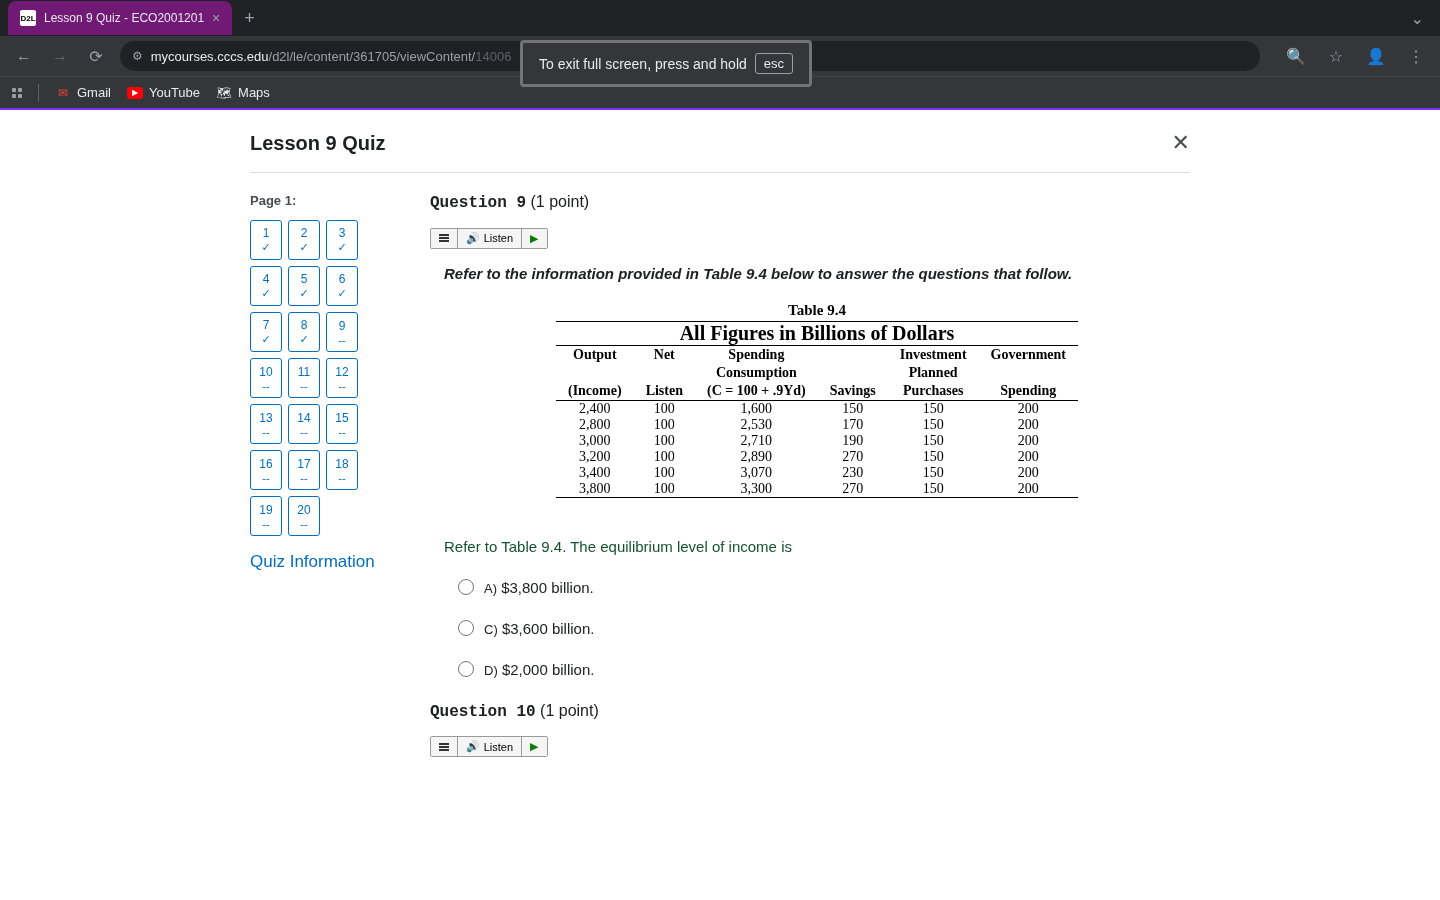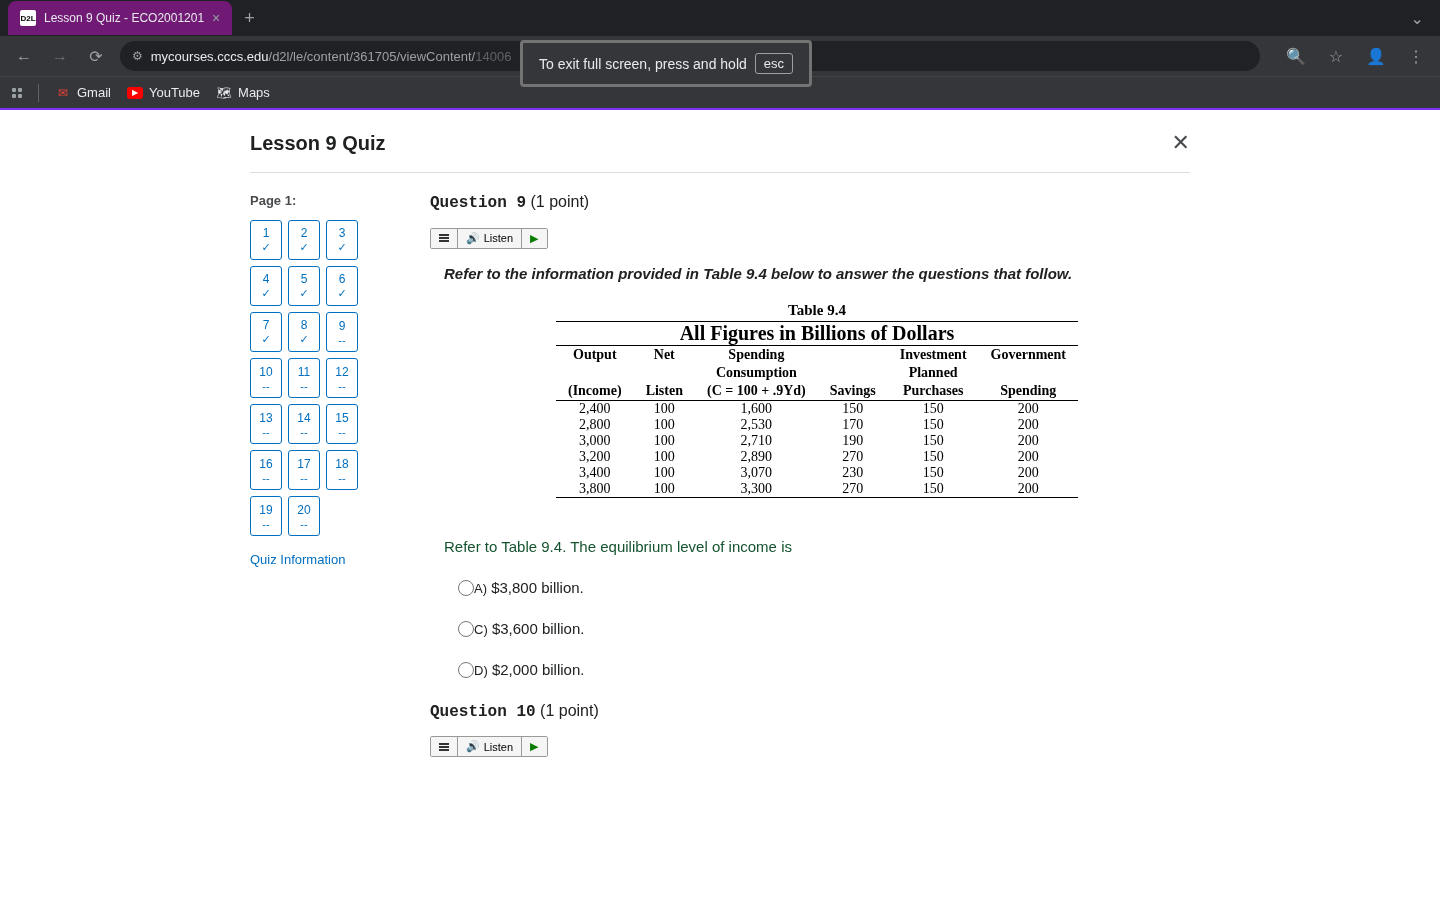--- a/index.html
+++ b/index.html
@@ -39,21 +39,21 @@
 .quiz-close { font-size: 22px; cursor: pointer; color: #494c4e; }
 
 .quiz-body { display: flex; gap: 40px; }
 .quiz-nav { width: 140px; flex-shrink: 0; }
 .page-label { font-weight: bold; font-size: 13px; margin-bottom: 12px; color: #494c4e; }
 .q-grid { display: flex; flex-wrap: wrap; gap: 6px; margin-bottom: 16px; }
 .q-box { width: 32px; height: 40px; border: 1px solid #006fbf; border-radius: 3px; display: flex; flex-direction: column; align-items: center; justify-content: center; font-size: 12px; color: #006fbf; cursor: pointer; background: #fff; }
 .q-box .num { font-size: 12px; }
 .q-box .status { font-size: 11px; margin-top: 1px; }
 .q-box .check { color: #006fbf; }
-.quiz-info-link { color: #006fbf; font-size: 13px; cursor: pointer; }
+.quiz-info-link { color: #006fbf; font-size: 17px; cursor: pointer; }
 
 .quiz-main { flex: 1; }
 .question-title { font-size: 16px; margin-bottom: 10px; color: #202122; }
 .question-title b { font-weight: bold; font-family: Liberation Mono, monospace; }
 .listen-bar { display: inline-flex; border: 1px solid #999; border-radius: 2px; margin-bottom: 16px; overflow: hidden; }
 .listen-seg { padding: 3px 8px; font-size: 11px; display: flex; align-items: center; gap: 4px; border-right: 1px solid #999; cursor: pointer; background: #f5f5f5; }
 .listen-seg:last-child { border-right: none; }
 .listen-seg .play { color: #0a7d00; }
 .menu-lines { display: flex; flex-direction: column; gap: 1px; }
 .menu-lines span { width: 10px; height: 2px; background: #333; }
@@ -64,21 +64,21 @@
 .table-wrap { margin: 0 auto 40px; width: fit-content; }
 .table-title { text-align: center; font-weight: bold; font-family: 'Times New Roman', serif; margin-bottom: 2px; font-size: 15px; }
 .table-sub { text-align: center; font-weight: bold; font-family: 'Times New Roman', serif; margin-bottom: 0; font-size: 20px; }
 table.econ { border-collapse: collapse; font-family: 'Times New Roman', serif; font-size: 14px; }
 table.econ th { font-weight: bold; padding: 1px 12px; text-align: center; }
 table.econ td { padding: 0 12px; text-align: center; }
 table.econ thead { border-top: 1px solid #000; border-bottom: 1px solid #000; }
 table.econ tbody { border-bottom: 1px solid #000; }
 
 .question-text { margin-bottom: 24px; font-size: 15px; color: #14532d; }
-.answer-row { display: flex; align-items: flex-end; margin-bottom: 24px; padding-left: 14px; }
+.answer-row { display: flex; align-items: center; gap: 10px; margin-bottom: 24px; padding-left: 14px; }
 .answer-row input[type="radio"] { width: 16px; height: 16px; cursor: pointer; }
 .answer-row label { font-size: 15px; color: #202122; cursor: pointer; }
 .answer-letter { font-size: 13px; }
 </style>
 </head>
 <body>
 
 <div class="browser-chrome">
   <div class="tab-bar">
     <div class="tab">

